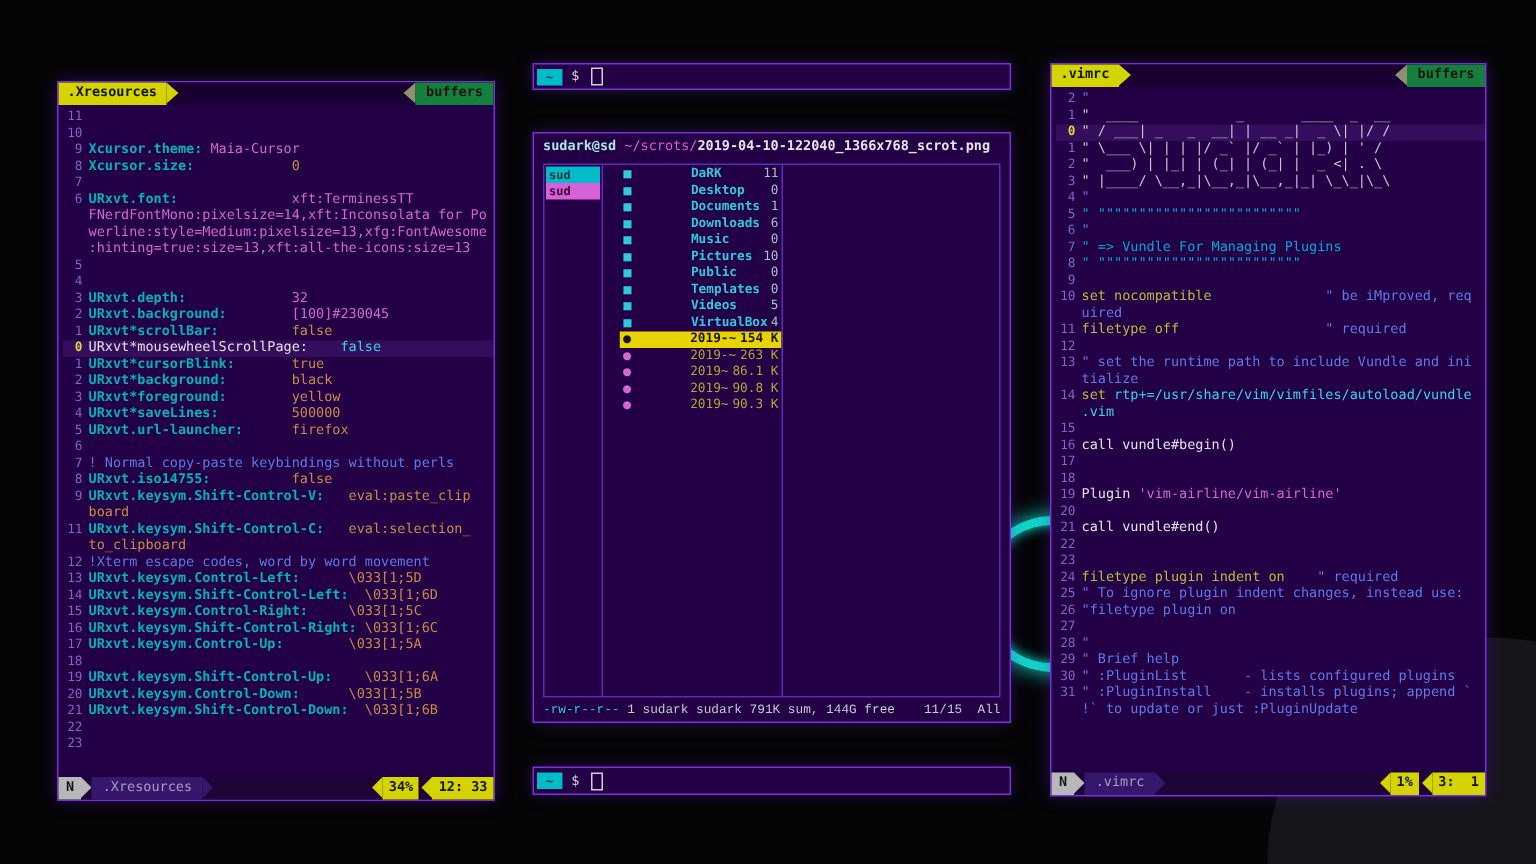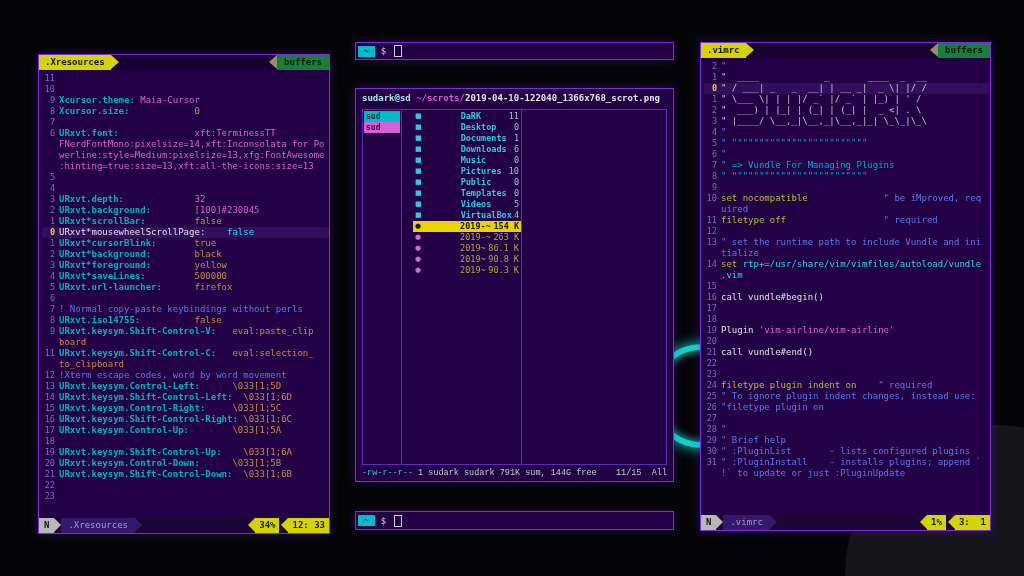--- a/index.html
+++ b/index.html
@@ -54,21 +54,21 @@
   
   .term-line{display:flex;align-items:center;height:100%;padding-left:2px;font-size:9px;}
   .term-chip{background:#00bcc8;color:#04333a;height:11px;line-height:11px;padding:0 6px;
              font-weight:bold;font-size:8px;}
   .term-prompt{color:#d6d6d6;margin-left:6px;}
   .term-cursor{width:6px;height:10px;border:1px solid #cfd0d2;margin-left:8px;}
   
   .rg-title{position:absolute;top:3px;left:6px;right:6px;height:12px;font-size:9px;line-height:12px;
             white-space:pre;overflow:hidden;}
   .rg-user{color:#a8e6e0;font-weight:bold;}
-  .rg-path{color:#d75fd7;font-weight:bold;}
+  .rg-path{color:#d75fd7;font-weight:normal;}
   .rg-fname{color:#e4e4e6;font-weight:bold;}
   .rg-box{position:absolute;top:20px;left:6px;right:6px;bottom:16px;border:1px solid #5c2bb8;
           display:flex;overflow:hidden;gap:11px;}
   .rg-parent{width:38px;border-right:1px solid #5c2bb8;padding-top:1px;overflow:hidden;}
   .rg-main{width:108px;border-right:1px solid #5c2bb8;padding-top:1px;overflow:hidden;}
   .rg-preview{flex:1;}
   .rg-prow{height:11px;line-height:11px;font-size:8px;margin:0 1px;padding:0 2px;font-weight:bold;
            overflow:hidden;white-space:pre;}
   .hl-cyan{background:#00bcc8;color:#04333a;}
   .hl-mag{background:#d75fd7;color:#3a0433;}

